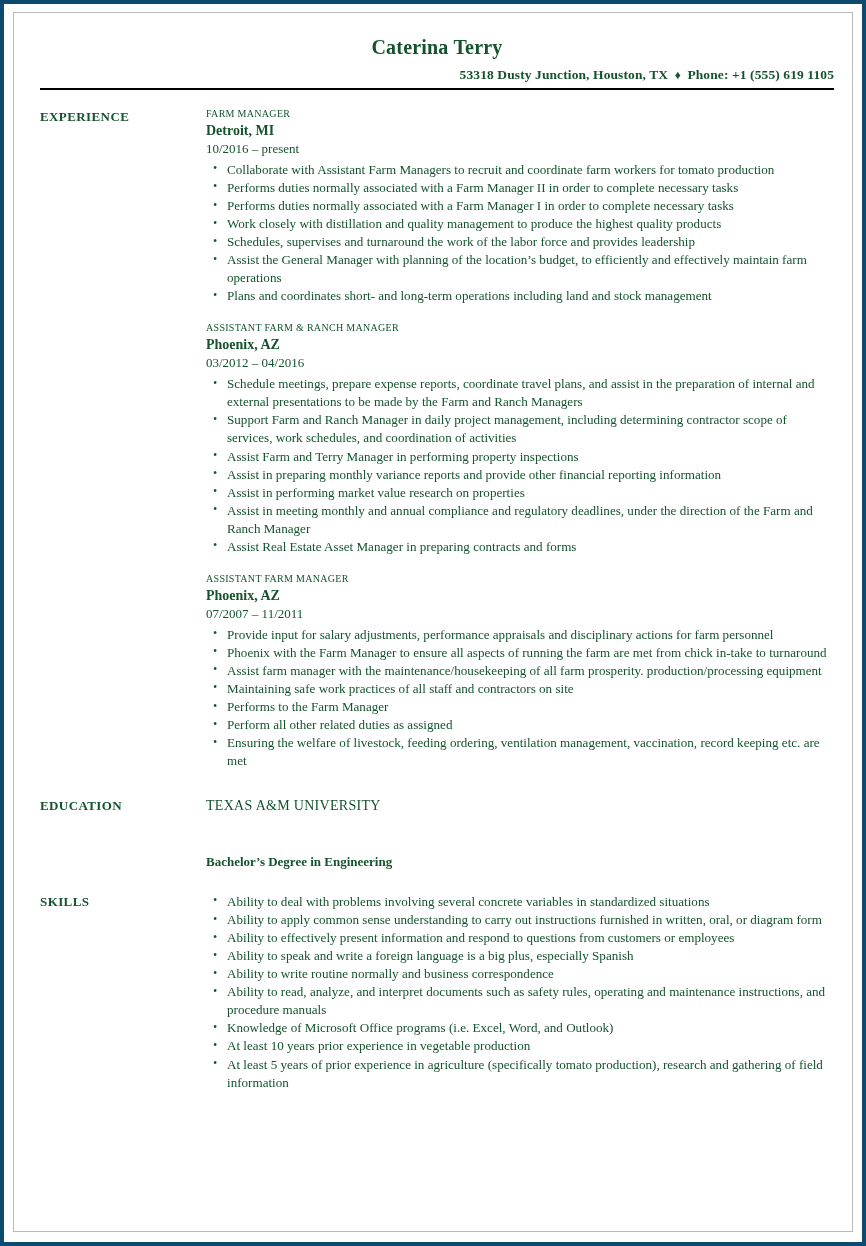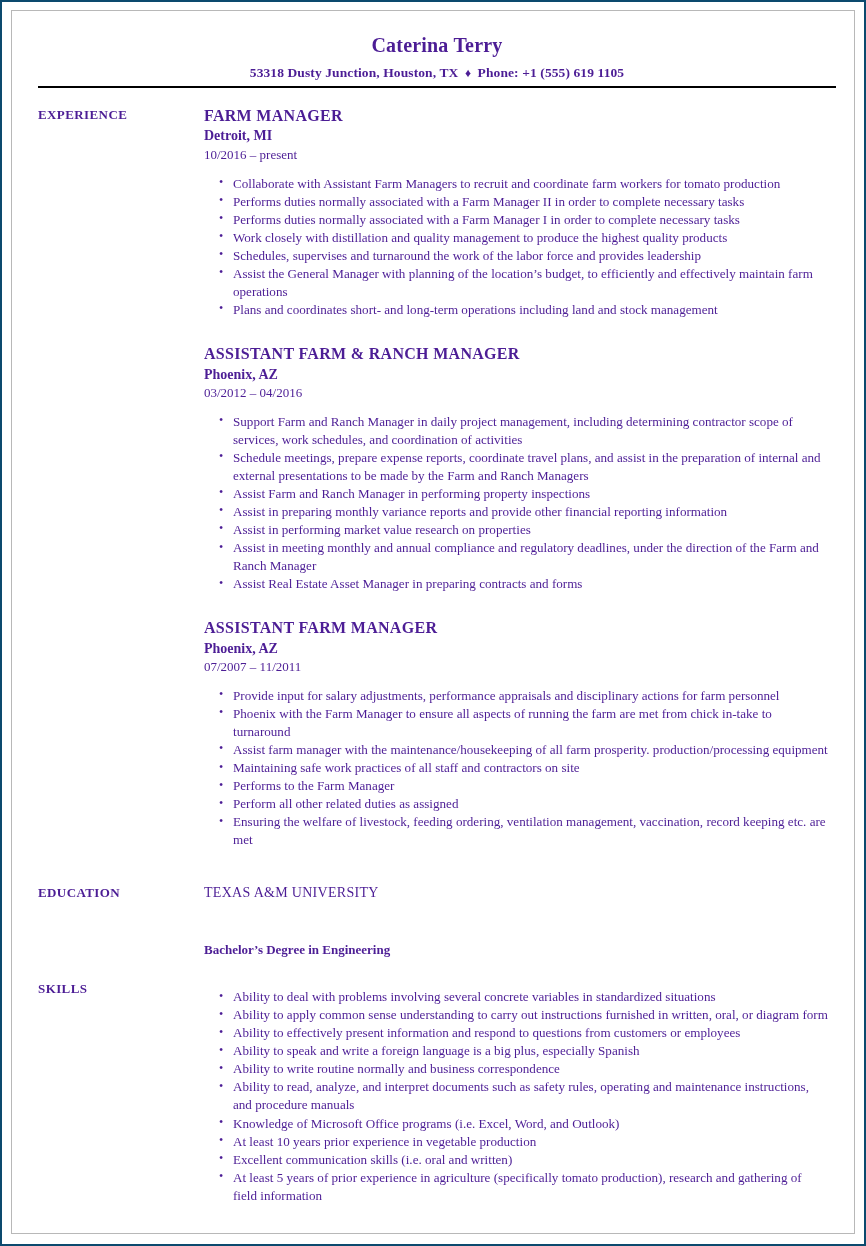--- a/index.html
+++ b/index.html
@@ -5,24 +5,24 @@
   html, body {
     margin: 0;
     padding: 0;
     background: #ffffff;
   }
   .page {
     position: relative;
     width: 866px;
     height: 1246px;
     background: #ffffff;
-    border: 2px solid #0c4a6e;
+    border: 4px solid #0c4a6e;
     box-sizing: border-box;
     font-family: "Liberation Serif", "DejaVu Serif", serif;
-    color: #4c1d95;
+    color: #14532d;
     overflow: hidden;
   }
   .sheet {
     position: absolute;
     left: 9px;
     top: 8px;
     right: 9px;
     bottom: 10px;
     border: 1px solid #b8b8b8;
     box-sizing: border-box;
@@ -38,21 +38,21 @@
   
   .resume-name {
     text-align: center;
     font-size: 20px;
     font-weight: bold;
     letter-spacing: .2px;
     line-height: 1.1;
     padding-top: 11px;
   }
   .resume-contact {
-    text-align: center;
+    text-align: right;
     font-size: 13.5px;
     font-weight: bold;
     padding-top: 9px;
     letter-spacing: .1px;
   }
   .diamond {
     font-size: 12px;
     padding: 0 3px;
   }
   .header-rule {
@@ -80,22 +80,22 @@
   }
 
   #experience-section { padding-top: 18px; }
   #education-section  { padding-top: 27px; }
   #skills-section     { padding-top: 22px; }
 
   .job { }
   .job + .job { padding-top: 17px; }
 
   .job-title {
-    font-size: 16px;
-    font-weight: bold;
+    font-size: 10px;
+    font-weight: normal;
     letter-spacing: .3px;
     line-height: 1.28;
   }
   .job-location {
     font-size: 14px;
     font-weight: bold;
     line-height: 1.3;
     padding-top: 1px;
   }
   .job-dates {
@@ -113,21 +113,21 @@
   .school-degree {
     font-size: 13px;
     font-weight: bold;
     line-height: 1.35;
     padding-top: 2px;
     margin-top: 36px;
   }
 
   ul.bullets {
     list-style: none;
-    margin: 8px;
+    margin: 0;
     padding: 3px 0 0 0;
   }
   ul.bullets > li {
     position: relative;
     font-size: 13.1px;
     line-height: 1.38;
     padding-left: 21px;
     padding-bottom: 0px;
     text-align: left;
   }
@@ -175,23 +175,23 @@
               <li>Assist the General Manager with planning of the location’s budget, to efficiently and effectively maintain farm operations</li>
               <li>Plans and coordinates short- and long-term operations including land and stock management</li>
             </ul>
           </div>
 
           <div class="job">
             <div class="job-title">ASSISTANT FARM &amp; RANCH MANAGER</div>
             <div class="job-location">Phoenix, AZ</div>
             <div class="job-dates">03/2012 – 04/2016</div>
             <ul class="bullets">
+              <li>Schedule meetings, prepare expense reports, coordinate travel plans, and assist in the preparation of internal and external presentations to be made by the Farm and Ranch Managers</li>
               <li>Support Farm and Ranch Manager in daily project management, including determining contractor scope of services, work schedules, and coordination of activities</li>
-              <li>Schedule meetings, prepare expense reports, coordinate travel plans, and assist in the preparation of internal and external presentations to be made by the Farm and Ranch Managers</li>
-              <li>Assist Farm and Ranch Manager in performing property inspections</li>
+              <li>Assist Farm and Terry Manager in performing property inspections</li>
               <li>Assist in preparing monthly variance reports and provide other financial reporting information</li>
               <li>Assist in performing market value research on properties</li>
               <li>Assist in meeting monthly and annual compliance and regulatory deadlines, under the direction of the Farm and Ranch Manager</li>
               <li>Assist Real Estate Asset Manager in preparing contracts and forms</li>
             </ul>
           </div>
 
           <div class="job">
             <div class="job-title">ASSISTANT FARM MANAGER</div>
             <div class="job-location">Phoenix, AZ</div>
@@ -225,21 +225,20 @@
         <div class="section-body">
           <ul class="bullets">
             <li>Ability to deal with problems involving several concrete variables in standardized situations</li>
             <li>Ability to apply common sense understanding to carry out instructions furnished in written, oral, or diagram form</li>
             <li>Ability to effectively present information and respond to questions from customers or employees</li>
             <li>Ability to speak and write a foreign language is a big plus, especially Spanish</li>
             <li>Ability to write routine normally and business correspondence</li>
             <li>Ability to read, analyze, and interpret documents such as safety rules, operating and maintenance instructions, and procedure manuals</li>
             <li>Knowledge of Microsoft Office programs (i.e. Excel, Word, and Outlook)</li>
             <li>At least 10 years prior experience in vegetable production</li>
-            <li>Excellent communication skills (i.e. oral and written)</li>
             <li>At least 5 years of prior experience in agriculture (specifically tomato production), research and gathering of field information</li>
           </ul>
         </div>
       </div>
 
     </div>
   </div>
 </div>
 
 </body></html>

